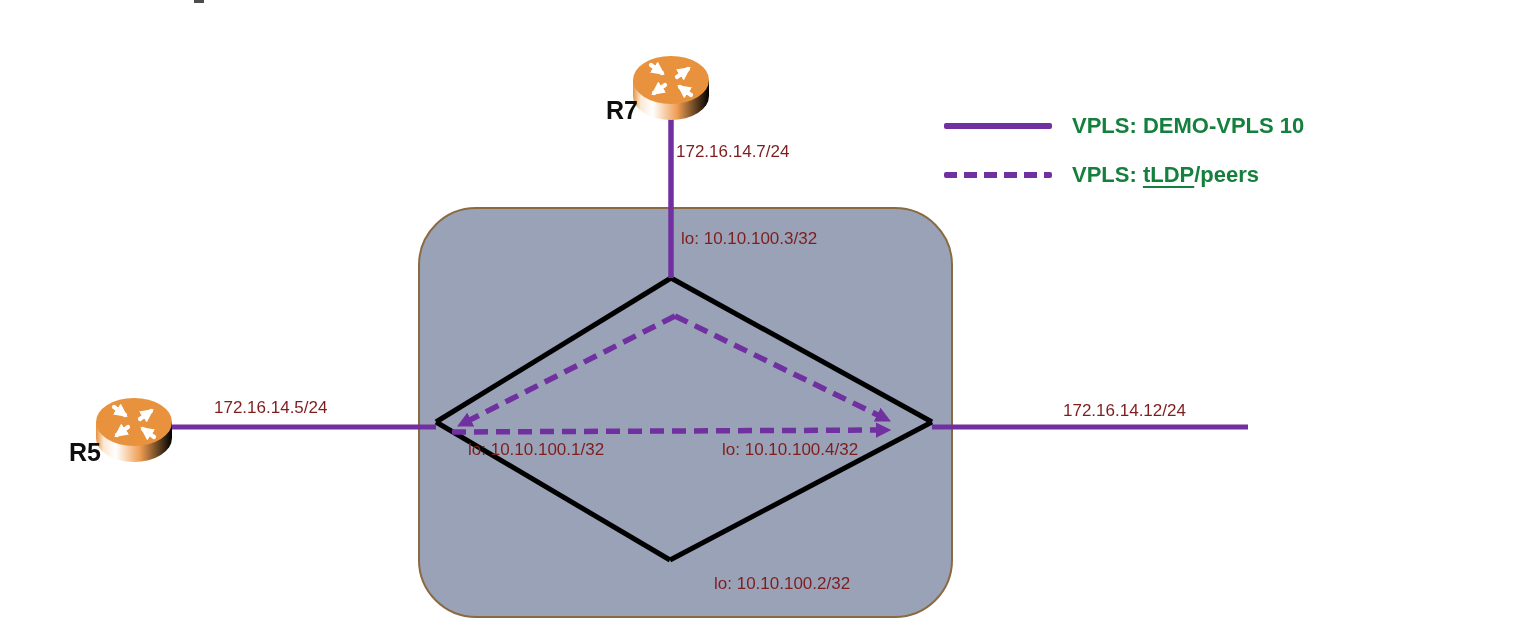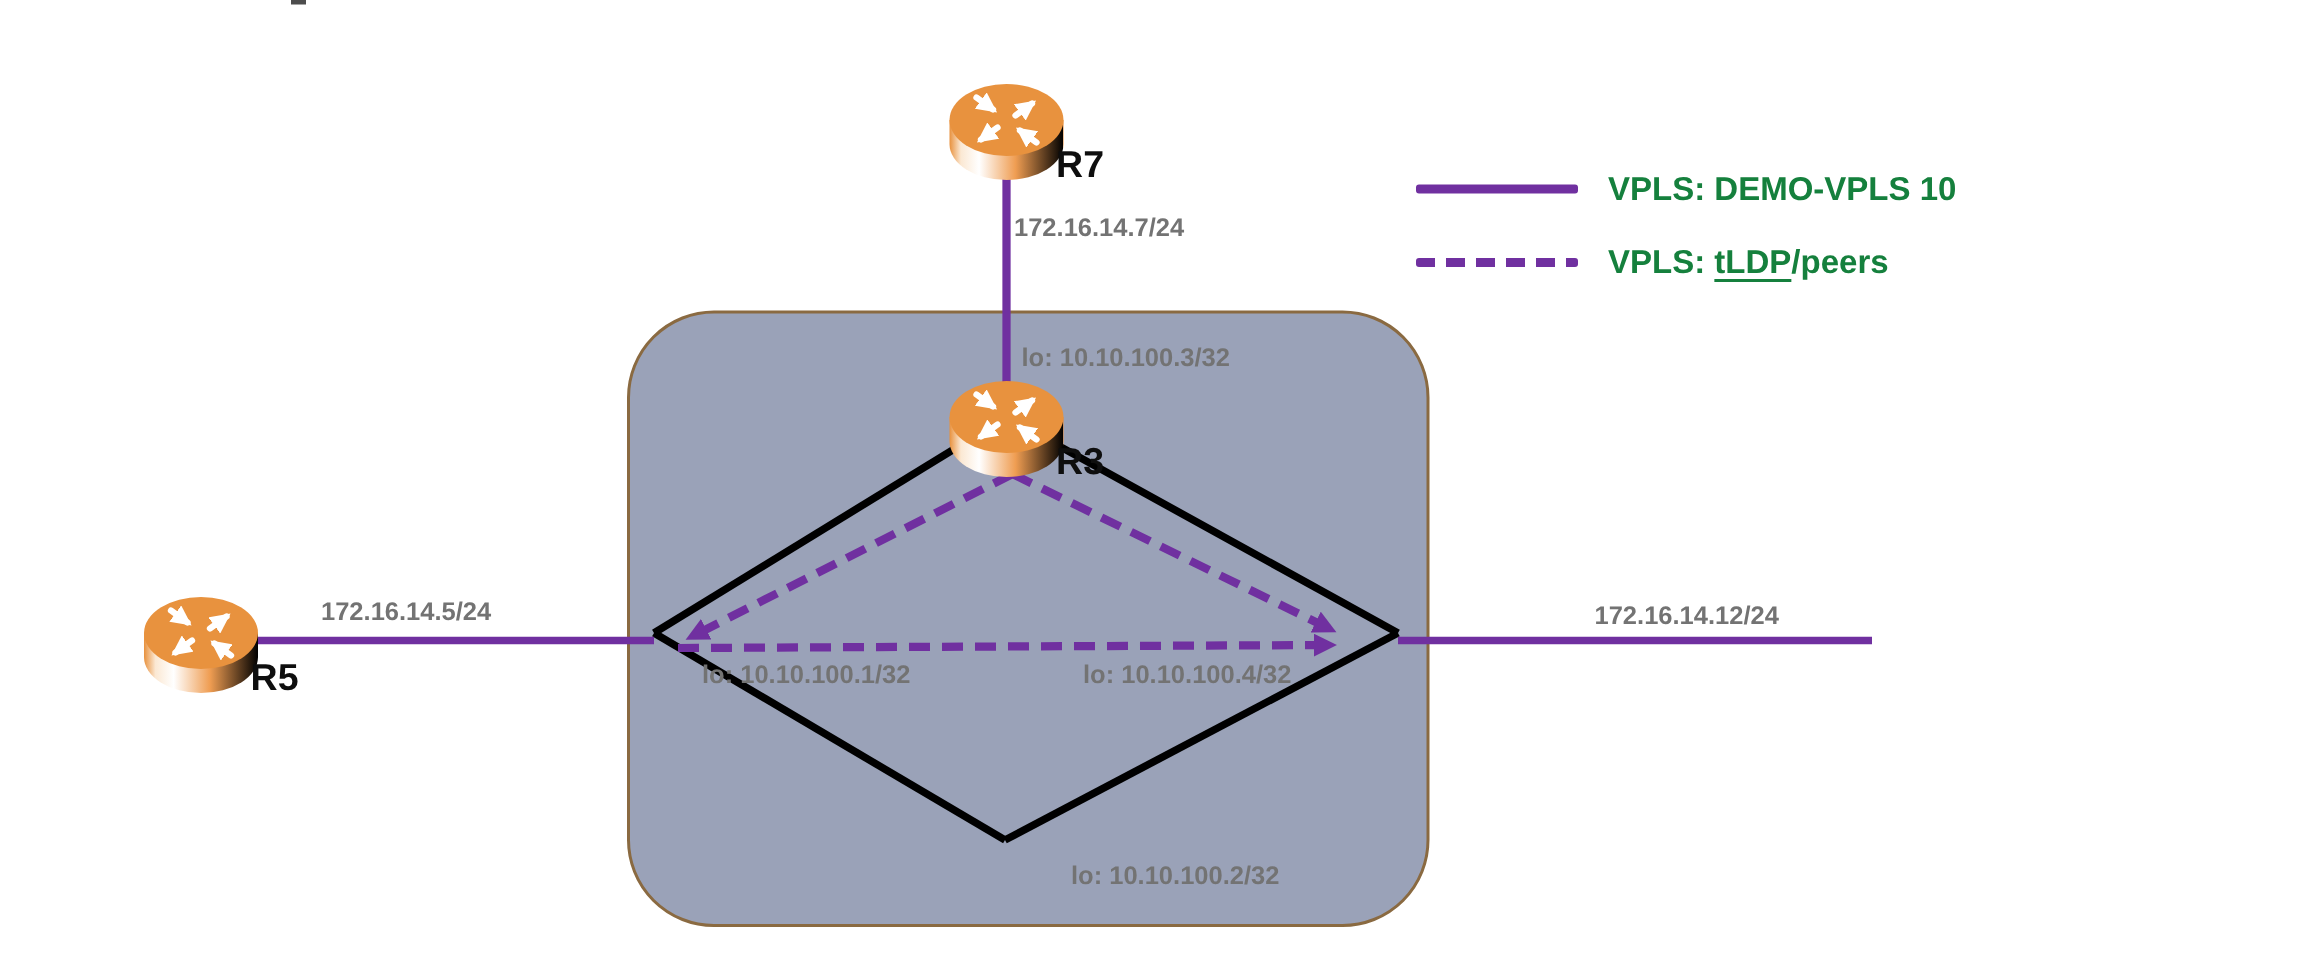--- a/index.html
+++ b/index.html
@@ -8,25 +8,25 @@
     font-family:"Liberation Sans", sans-serif;
   }
   .core-cloud{
     position:absolute;left:418px;top:207px;width:535px;height:411px;
     border-radius:58px;background:#9AA2B8;border:2px solid #8A6A41;box-sizing:border-box;
   }
   .links{position:absolute;left:0;top:0;}
   .router{position:absolute;width:80px;height:74px;}
   .rico{position:absolute;left:0;top:0;}
   .rlabel{
-    position:absolute;left:-25px;right:-25px;top:46px;text-align:right;
+    position:absolute;left:-25px;right:-25px;top:46px;text-align:left;
     font-size:25px;font-weight:700;color:#0e0e0e;letter-spacing:0px;line-height:1;
   }
   .iplabel{
-    position:absolute;font-size:17px;font-weight:700;color:#737373;white-space:nowrap;line-height:1.1;
+    position:absolute;font-size:17px;font-weight:400;color:#7f1d1d;white-space:nowrap;line-height:1.1;
   }
   .legend-text{
     position:absolute;font-size:22px;font-weight:700;color:#15803d;white-space:nowrap;line-height:1.1;
   }
   .legend-line{position:absolute;height:6px;border-radius:2px;}
   .legend-line.solid{background:#7030A0;}
   .legend-line.dashed{
     background:repeating-linear-gradient(90deg,#7030A0 0,#7030A0 13px,transparent 13px,transparent 20px);
   }
   .squiggle{
@@ -88,26 +88,20 @@
     <line x1="675" y1="316" x2="888" y2="420" stroke="#7030A0" stroke-width="5.5" stroke-dasharray="14 8" marker-end="url(#purpleArrow)"></line>
     <line x1="452" y1="432" x2="888" y2="430" stroke="#7030A0" stroke-width="5.5" stroke-dasharray="14 8" marker-end="url(#purpleArrow)"></line>
   </svg>
 
   <div class="router" style="left:631px;top:52px">
     <svg class="rico" width="80" height="70">
         <use href="#routerIcon"></use>
       </svg>
     <div class="rlabel">R7</div>
   </div>
-  <div class="router" style="left:631px;top:250px">
-    <svg class="rico" width="80" height="70">
-        <use href="#routerIcon"></use>
-      </svg>
-    <div class="rlabel">R3</div>
-  </div>
   <div class="router" style="left:94px;top:394px">
     <svg class="rico" width="80" height="70">
         <use href="#routerIcon"></use>
       </svg>
     <div class="rlabel">R5</div>
   </div>
 
   <div class="iplabel" style="left:676px;top:143px">172.16.14.7/24</div>
   <div class="iplabel" style="left:214px;top:399px">172.16.14.5/24</div>
   <div class="iplabel" style="left:1063px;top:402px">172.16.14.12/24</div>

